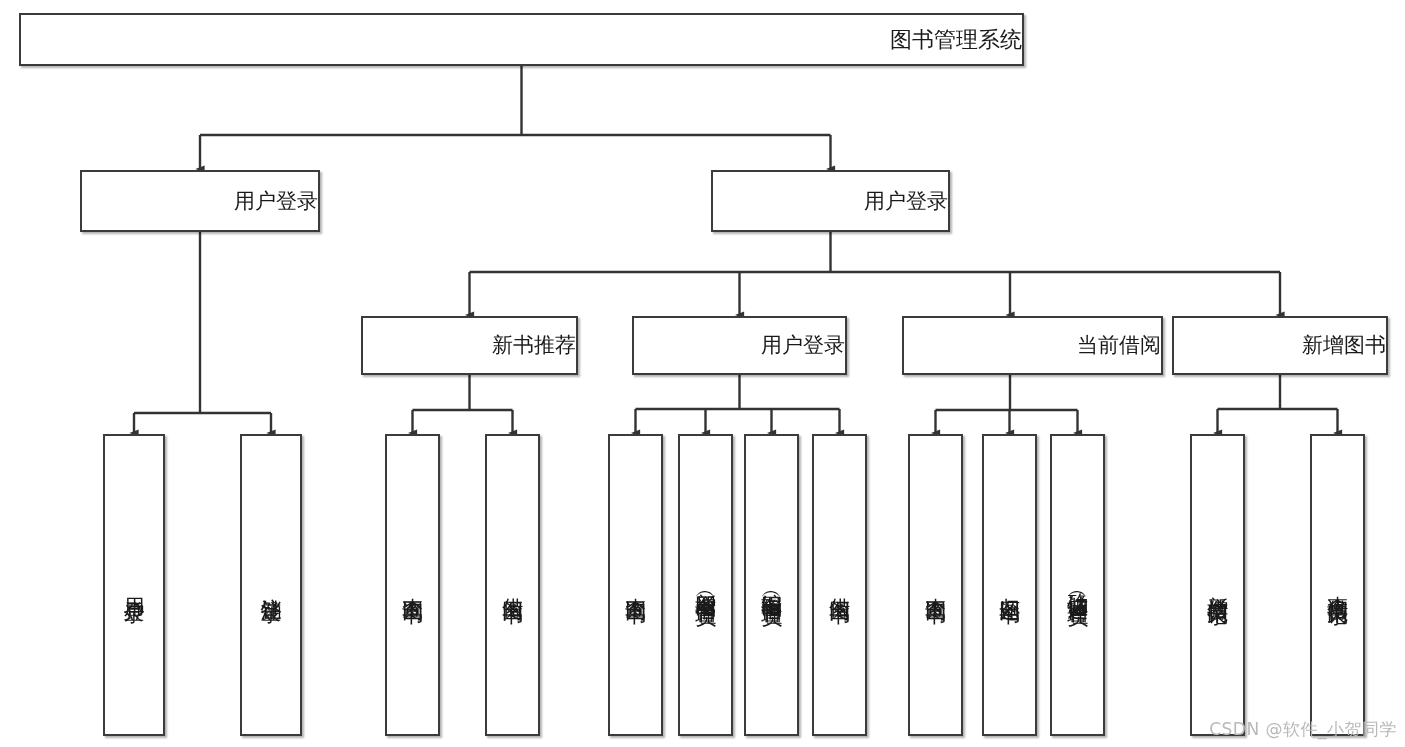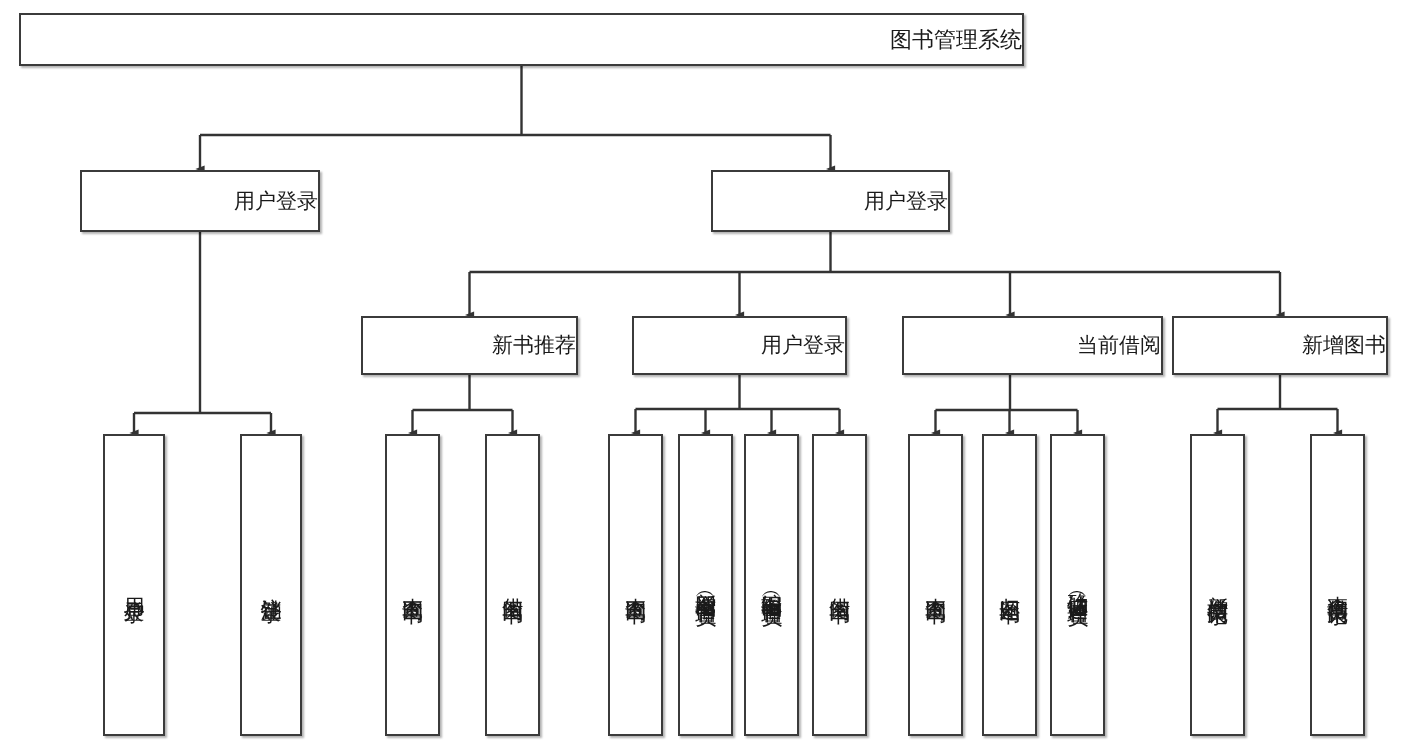--- a/index.html
+++ b/index.html
@@ -174,13 +174,14 @@
         <span class="label">确认归还（管理员）</span>
       </div>
       <div class="node vertical" style="left: 1190px; top: 434px; width: 55px; height: 302px;">
         <span class="label">新增借阅记录</span>
       </div>
       <div class="node vertical" style="left: 1310px; top: 434px; width: 55px; height: 302px;">
         <span class="label">查询借阅记录</span>
       </div>
     </div>
 
+  <div class="watermark">CSDN @软件_小贺同学</div>
 </div>
 
 </body></html>

